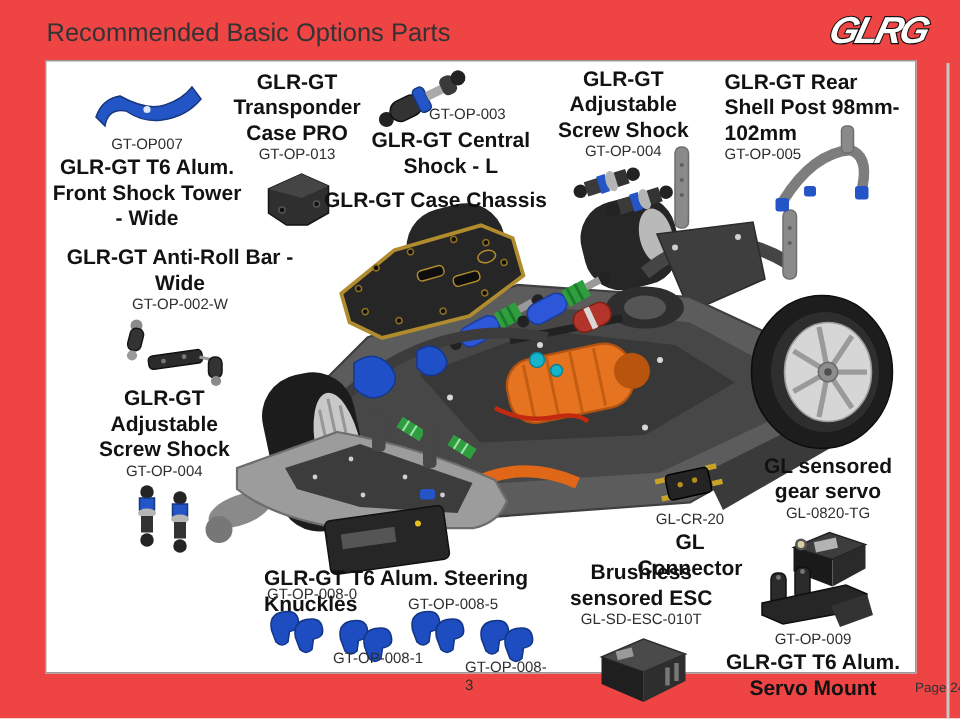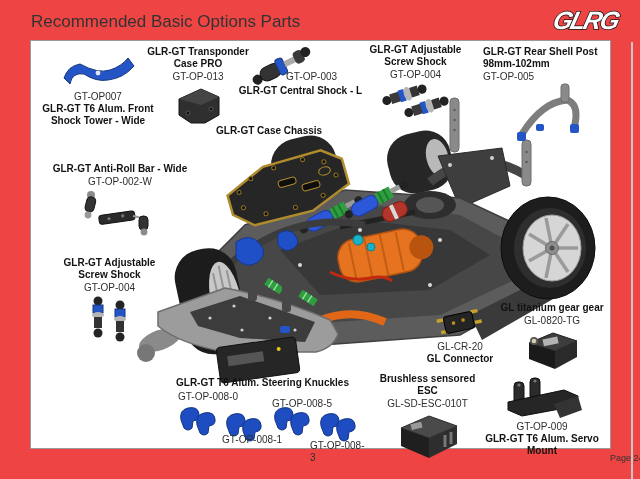--- a/index.html
+++ b/index.html
@@ -3,21 +3,21 @@
 <meta charset="utf-8">
 <style>
   html,body{margin:0;padding:0;background:#fff;}
   .page{position:relative;width:640px;height:479px;background:#ef4444;overflow:hidden;
         font-family:"Liberation Sans","DejaVu Sans",sans-serif;}
   .title{position:absolute;left:31px;top:12px;font-size:17px;color:#333;}
   .box{position:absolute;left:30px;top:40px;width:579px;height:407px;
        border:1.5px solid #9a9a9a;background:#fff;}
   .edge{position:absolute;left:631px;top:42px;width:2px;height:437px;background:#c7c7c7;}
   .part{position:absolute;}
-  .pn{font-weight:bold;font-size:10px;color:#121212;line-height:1.22;}
+  .pn{font-weight:bold;font-size:14px;color:#121212;line-height:1.22;}
   .pc{font-size:10px;color:#2e2e2e;line-height:1.2;margin-top:1px;}
   .center{text-align:center;}
   .imgc{display:block;margin:2px auto 0;}
   .pageno{position:absolute;left:582px;top:453px;width:44px;font-size:9px;color:#333;text-align:left;padding-left:28px;}
   svg{overflow:visible;}
 </style>
 </head>
 <body>
 
 <div class="page">
@@ -353,21 +353,21 @@
         <rect x="9" y="6" width="29" height="17" rx="3" fill="#242424" stroke="#000"></rect>
         <circle cx="18" cy="14" r="1.8" fill="#b58e1e"></circle>
           <circle cx="28" cy="13" r="1.8" fill="#b58e1e"></circle>
       </g>
     </svg>
     <div class="pc">GL-CR-20</div>
     <div class="pn">GL Connector</div>
   </div>
 
   <div class="part center" style="left:498px;top:302px;width:108px;">
-    <div class="pn">GL titanium gear gear</div>
+    <div class="pn">GL sensored gear servo</div>
     <div class="pc">GL-0820-TG</div>
     <svg class="imgc" width="62" height="40">
       <polygon points="8,14 32,4 56,12 34,22" fill="#3d3d3d" stroke="#222"></polygon>
       <polygon points="8,14 34,22 34,40 8,30" fill="#1a1a1a"></polygon>
       <polygon points="34,22 56,12 56,28 34,40" fill="#2a2a2a"></polygon>
       <rect x="22" y="9" width="15" height="7" fill="#c8c8c8" opacity="0.85" transform="rotate(-12 29 12)"></rect>
       <circle cx="13" cy="12" r="4" fill="#555"></circle>
         <circle cx="13" cy="12" r="2.3" fill="#d8cfa8"></circle>
     </svg>
   </div>

